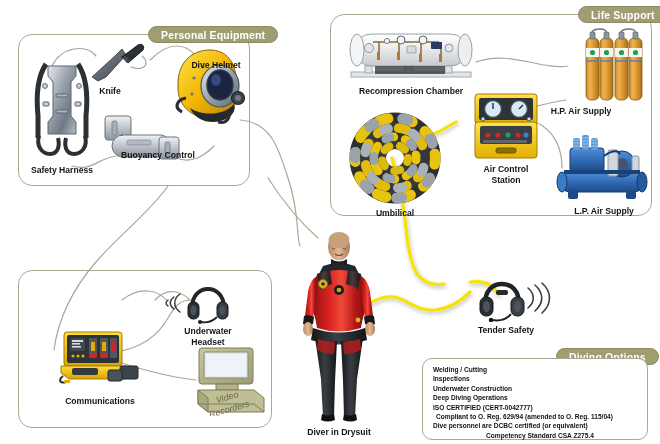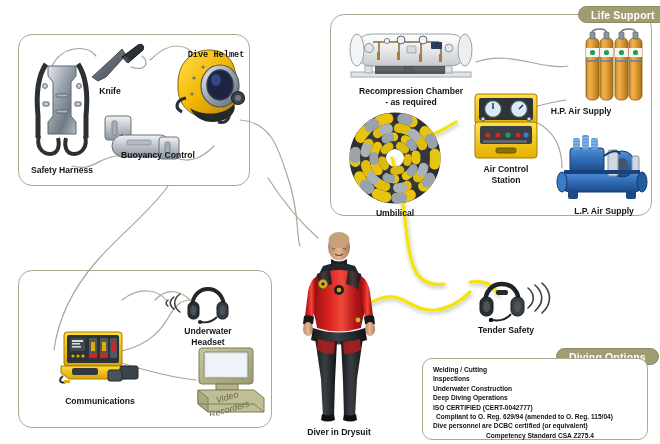--- a/index.html
+++ b/index.html
@@ -90,20 +90,21 @@
       <path d="M470,282 C486,280 494,286 498,294"></path>
       <path d="M358,312 C372,300 386,294 398,298 C410,302 420,312 436,310
                C452,308 462,300 470,292"></path>
     </g>
   </svg>
 
   <div class="panel" style="left:18px;top:34px;width:232px;height:152px;"></div>
   <div class="panel" style="left:330px;top:14px;width:322px;height:202px;"></div>
   <div class="panel" style="left:18px;top:270px;width:254px;height:158px;"></div>
 
+  <div class="pill" style="left:148px;top:26px;">Personal Equipment</div>
   <div class="pill" style="left:578px;top:6px;">Life Support</div>
   <div class="pill" style="left:556px;top:348px;">Diving Options</div>
 
   <svg class="art" style="left:26px;top:58px;" width="72" height="100" viewBox="0 0 72 100">
     <defs>
       <linearGradient id="hg" x1="0" y1="0" x2="1" y2="1">
         <stop offset="0" stop-color="#e6e9ec"></stop>
           <stop offset=".4" stop-color="#9aa4ae"></stop>
         <stop offset=".7" stop-color="#6f7a85"></stop>
           <stop offset="1" stop-color="#b5bdc5"></stop>
@@ -187,21 +188,21 @@
 
     <path d="M18,60 C24,74 42,78 56,70 C62,66 64,60 62,56 C52,68 30,68 18,60 Z" fill="#24282c"></path>
 
     <path d="M14,50 C4,52 2,60 10,64" stroke="#2a2e32" stroke-width="3.2" fill="none"></path>
     <path d="M56,62 C60,70 54,76 46,74" stroke="#2a2e32" stroke-width="3" fill="none"></path>
 
     <circle cx="31" cy="19" r="1.6" fill="#6d737a"></circle>
       <circle cx="22" cy="30" r="1.6" fill="#6d737a"></circle>
     <circle cx="20" cy="46" r="1.6" fill="#6d737a"></circle>
   </svg>
-  <div class="cap" style="left:178px;top:50px;width:76px;font-family:Liberation Mono, monospace;">Dive Helmet</div>
+  <div class="cap" style="left:178px;top:60px;width:76px;">Dive Helmet</div>
 
   <svg class="art" style="left:345px;top:28px;" width="133" height="56" viewBox="0 0 133 56">
     <defs>
       <linearGradient id="tank" x1="0" y1="0" x2="0" y2="1">
         <stop offset="0" stop-color="#ffffff"></stop>
           <stop offset=".35" stop-color="#f0f1f2"></stop>
         <stop offset="1" stop-color="#c7cacd"></stop>
       </linearGradient>
     </defs>
     <rect x="10" y="6" width="112" height="32" rx="16" fill="url(#tank)" stroke="#9aa0a6"></rect>
@@ -227,21 +228,20 @@
     <circle cx="24" cy="20" r="4.5" fill="#e3e6e9" stroke="#8f969c"></circle>
     <circle cx="104" cy="20" r="4" fill="#e3e6e9" stroke="#8f969c"></circle>
 
     <rect x="6" y="44" width="120" height="5" fill="#e2e5e7" stroke="#a4aaaf"></rect>
     <rect x="20" y="38" width="7" height="7" fill="#dfe2e5" stroke="#a4aaaf"></rect>
     <rect x="60" y="38" width="7" height="7" fill="#dfe2e5" stroke="#a4aaaf"></rect>
     <rect x="100" y="38" width="7" height="7" fill="#dfe2e5" stroke="#a4aaaf"></rect>
     <rect x="30" y="38" width="70" height="8" fill="#2b2f33" opacity=".75"></rect>
   </svg>
   <div class="cap" style="left:341px;top:86px;width:140px;">Recompression Chamber</div>
-  <div class="cap" style="left:341px;top:97px;width:140px;">- as required</div>
 
   <svg class="art" style="left:584px;top:28px;" width="62" height="76" viewBox="0 0 62 76">
     <defs>
       <linearGradient id="cyl" x1="0" y1="0" x2="1" y2="0">
         <stop offset="0" stop-color="#c8882a"></stop>
           <stop offset=".3" stop-color="#f0b24e"></stop>
         <stop offset=".62" stop-color="#d9962f"></stop>
           <stop offset="1" stop-color="#a96f18"></stop>
       </linearGradient>
     </defs>

